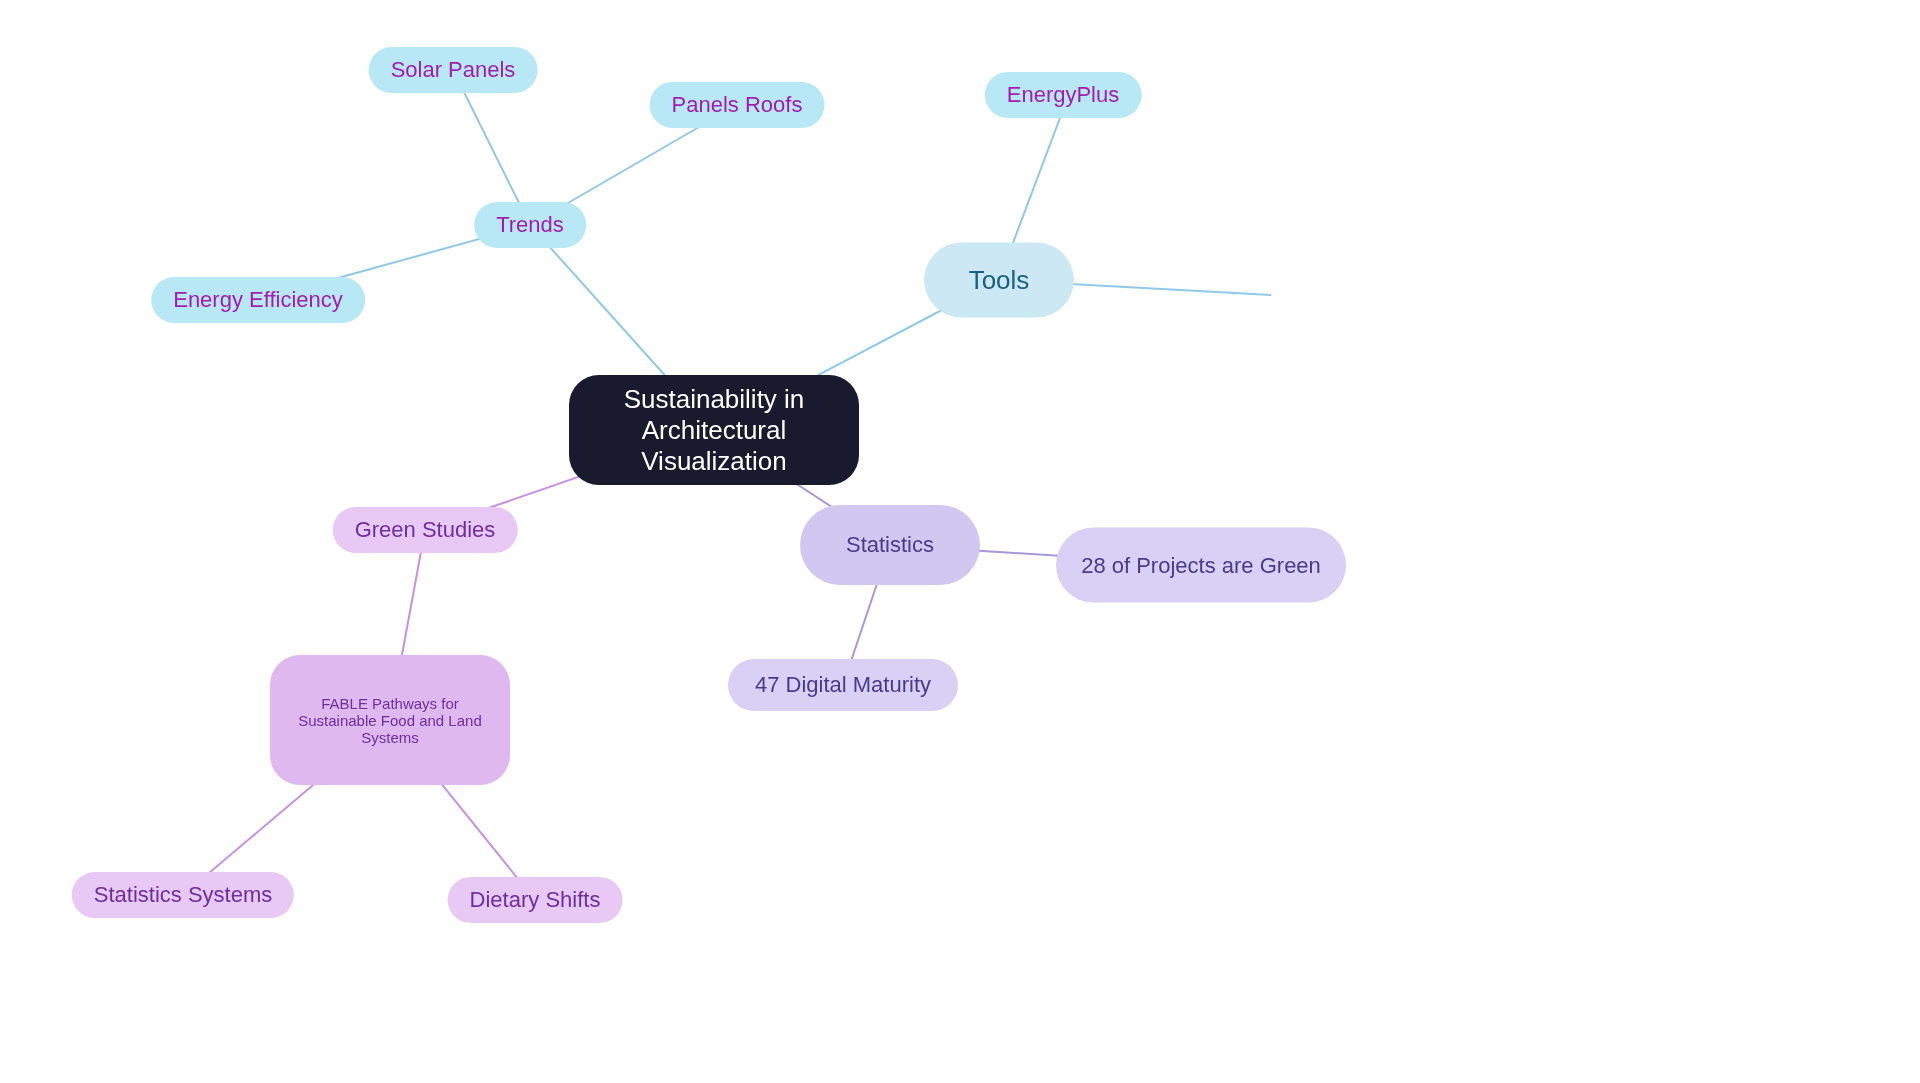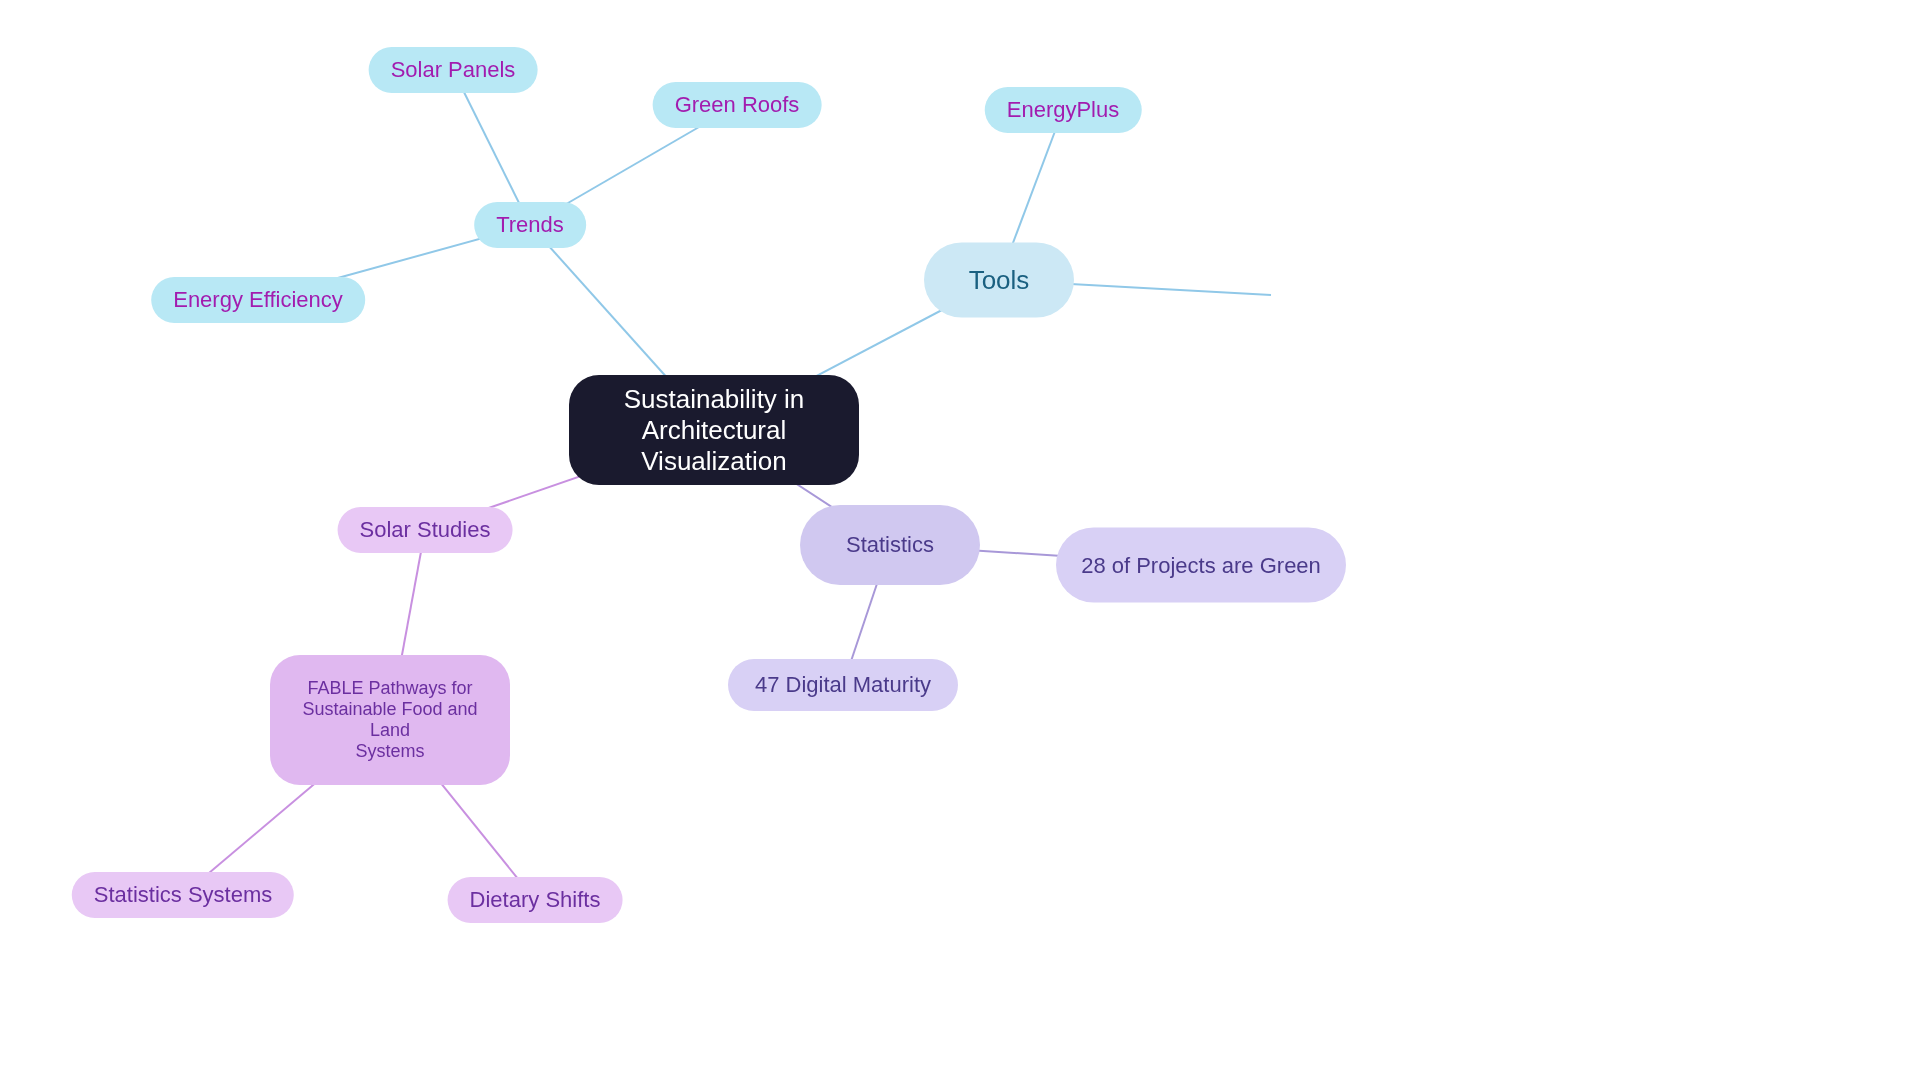--- a/index.html
+++ b/index.html
@@ -56,21 +56,21 @@
       font-size: 26px;
     }
     .node-purple {
       background: #e8c8f5;
       color: #6b2fa0;
       font-size: 22px;
     }
     .node-purple-large {
       background: #e0b8f0;
       color: #6b2fa0;
-      font-size: 18px;
+      font-size: 15px;
       width: 240px;
       height: 130px;
       border-radius: 30px;
       padding: 14px 22px;
     }
     .node-lavender {
       background: #d8d0f5;
       color: #4a3a8a;
       font-size: 22px;
     }
@@ -109,30 +109,30 @@
 
     <line x1="890" y1="545" x2="843" y2="685" stroke="#a898d8" stroke-width="2"></line>
   </svg>
 
   <div class="node node-center" style="left: 714px; top: 430px;">Sustainability in Architectural<br>Visualization</div>
 
   <div class="node node-blue" style="left: 530px; top: 225px;">Trends</div>
 
   <div class="node node-blue" style="left: 453px; top: 70px;">Solar Panels</div>
 
-  <div class="node node-blue" style="left: 737px; top: 105px;">Green Roofs</div>
+  <div class="node node-blue" style="left: 737px; top: 105px;">Panels Roofs</div>
 
   <div class="node node-blue" style="left: 258px; top: 300px;">Energy Efficiency</div>
 
   <div class="node node-blue-large" style="left: 999px; top: 280px; width: 150px; height: 75px;">Tools</div>
 
-  <div class="node node-blue" style="left: 1063px; top: 110px;">EnergyPlus</div>
+  <div class="node node-blue" style="left: 1063px; top: 95px;">EnergyPlus</div>
 
 
-  <div class="node node-purple" style="left: 425px; top: 530px;">Solar Studies</div>
+  <div class="node node-purple" style="left: 425px; top: 530px;">Green Studies</div>
 
   <div class="node node-purple-large" style="left: 390px; top: 720px;">FABLE Pathways for<br>Sustainable Food and Land<br>Systems</div>
 
   <div class="node node-purple" style="left: 183px; top: 895px;">Statistics Systems</div>
 
   <div class="node node-purple" style="left: 535px; top: 900px;">Dietary Shifts</div>
 
   <div class="node node-lavender" style="left: 890px; top: 545px; width: 180px; height: 80px; background: #d0c8f0;">Statistics</div>
 
   <div class="node node-lavender" style="left: 1201px; top: 565px; width: 290px; height: 75px; text-align: center;">28 of Projects are Green</div>

